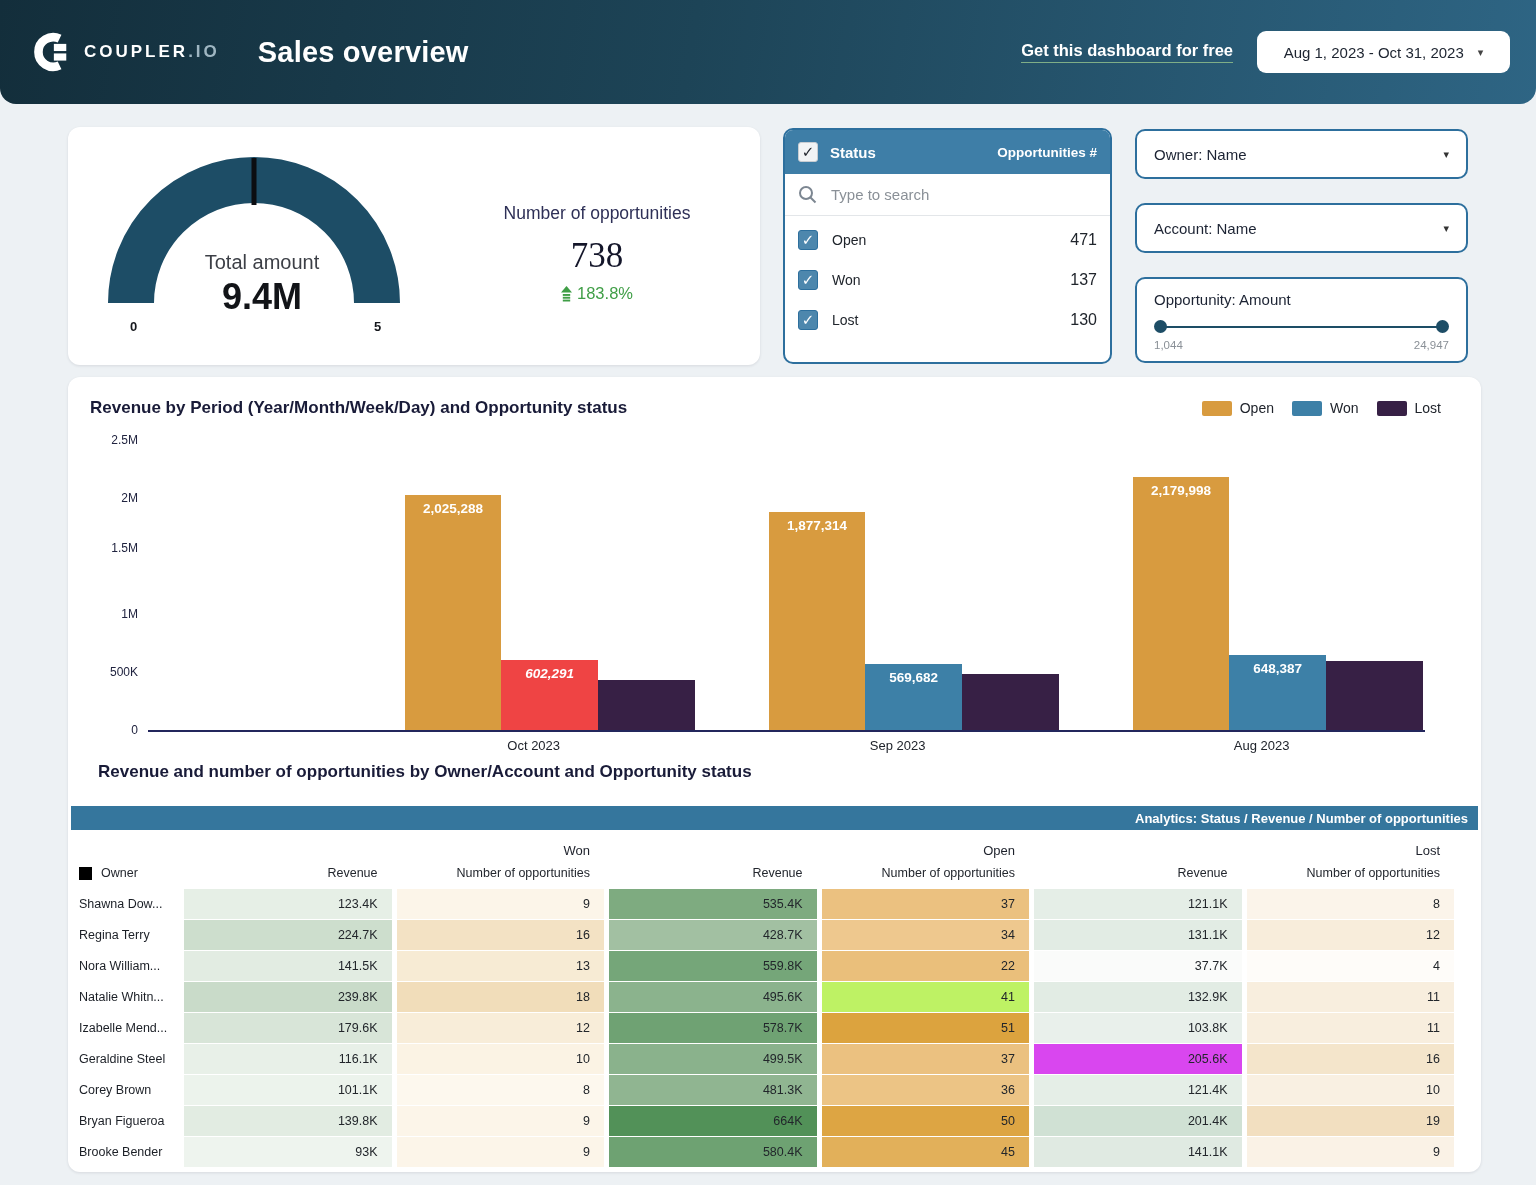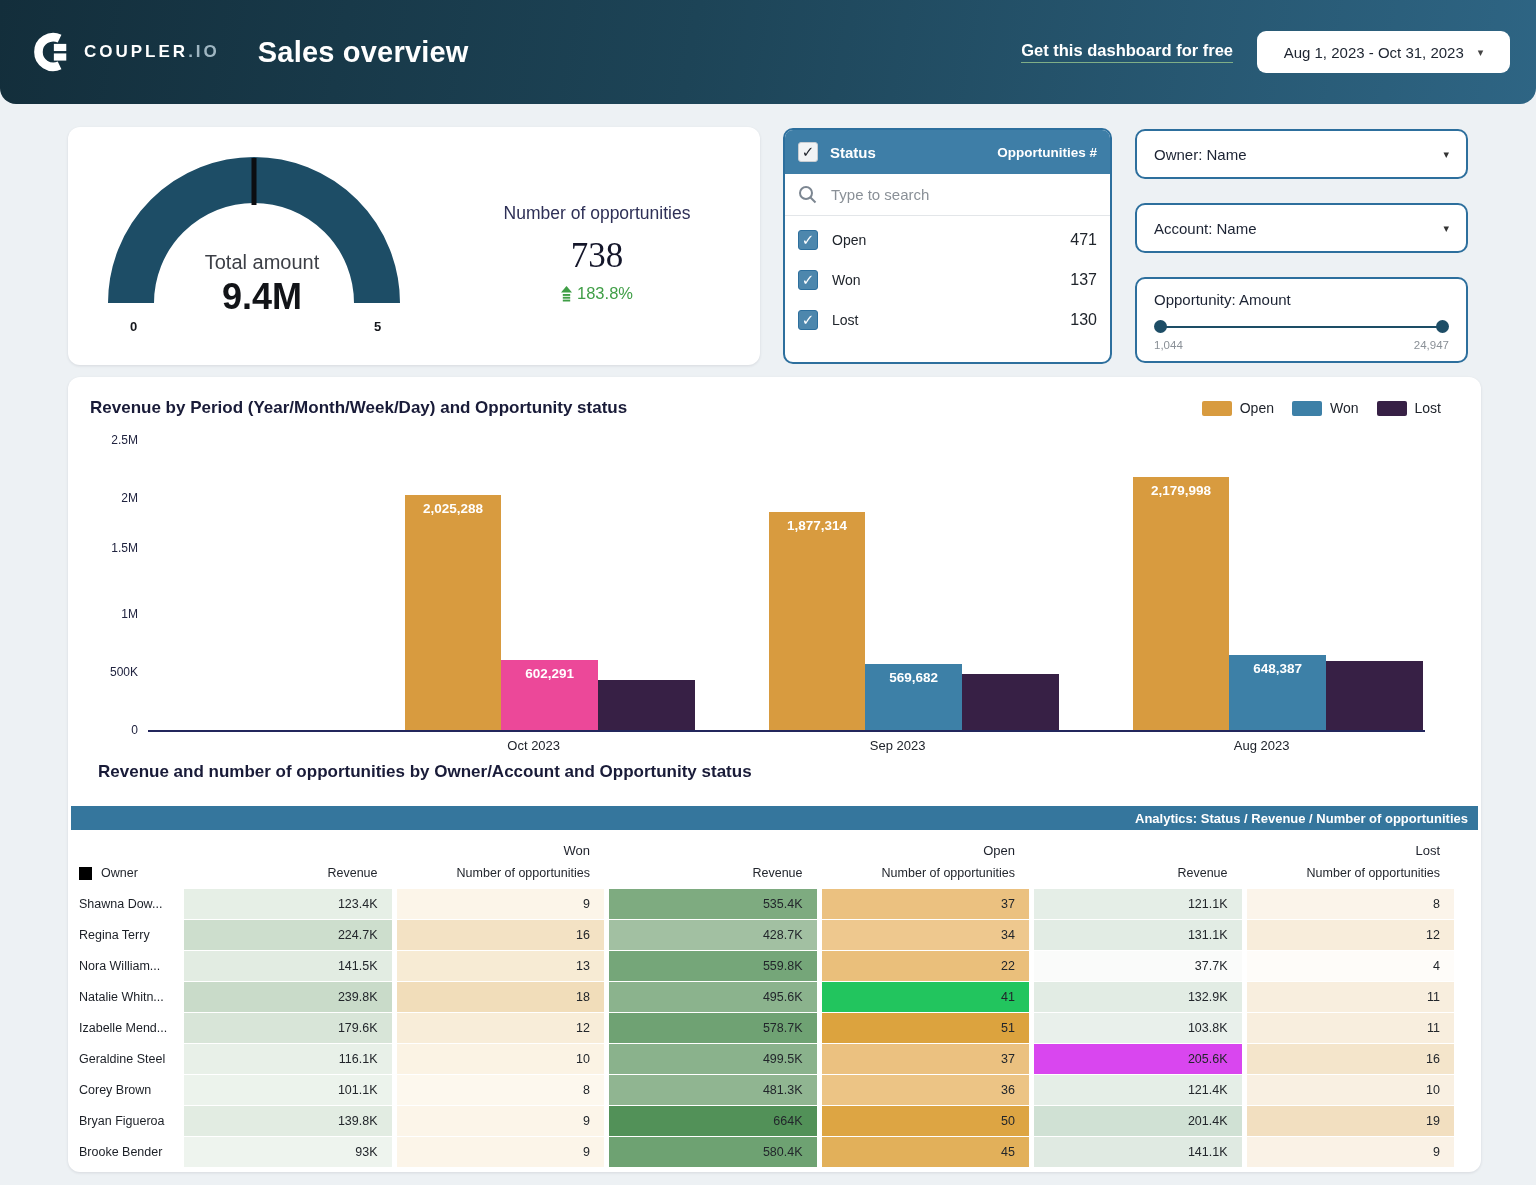--- a/index.html
+++ b/index.html
@@ -242,21 +242,21 @@
       <div class="y-tick-label" style="top: 283px;">0</div>
       <div class="y-tick-label" style="top: 225px;">500K</div>
       <div class="y-tick-label" style="top: 167px;">1M</div>
       <div class="y-tick-label" style="top: 101px;">1.5M</div>
       <div class="y-tick-label" style="top: 51px;">2M</div>
       <div class="y-tick-label" style="top: -7px;">2.5M</div>
       <div class="bar-group" style="left: 17.6%;">
         <div class="bar" style="height: 81.0115%; background: rgb(216, 155, 63);">
           <div class="bar-label">2,025,288</div>
         </div>
-        <div class="bar" style="height: 24.0916%; background: #ec4899;">
+        <div class="bar" style="height: 24.0916%; background: #ef4444; font-style: italic;">
           <div class="bar-label">602,291</div>
         </div>
         <div class="bar" style="height: 17.32%; background: rgb(55, 32, 69);"></div>
         <div class="x-label">Oct 2023</div>
       </div>
       <div class="bar-group" style="left: 46.1%;">
         <div class="bar" style="height: 75.0926%; background: rgb(216, 155, 63);">
           <div class="bar-label">1,877,314</div>
         </div>
         <div class="bar" style="height: 22.7873%; background: rgb(61, 128, 167);">
@@ -325,21 +325,21 @@
           <div class="cell" style="background: rgb(117, 166, 121);">559.8K</div>
           <div class="cell" style="background: rgb(234, 191, 123);">22</div>
           <div class="cell" style="background: rgb(250, 251, 250);">37.7K</div>
           <div class="cell" style="background: rgb(254, 252, 249);">4</div>
         </div>
         <div class="tbl-grid data-row">
           <div class="cell owner-cell">Natalie Whitn...</div>
           <div class="cell" style="background: rgb(201, 219, 201);">239.8K</div>
           <div class="cell" style="background: rgb(241, 221, 186);">18</div>
           <div class="cell" style="background: rgb(139, 179, 141);">495.6K</div>
-          <div class="cell" style="background: #22c55e;">41</div>
+          <div class="cell" style="background: #bef264;">41</div>
           <div class="cell" style="background: rgb(226, 236, 228);">132.9K</div>
           <div class="cell" style="background: rgb(248, 238, 222);">11</div>
         </div>
         <div class="tbl-grid data-row">
           <div class="cell owner-cell">Izabelle Mend...</div>
           <div class="cell" style="background: rgb(216, 229, 216);">179.6K</div>
           <div class="cell" style="background: rgb(248, 237, 217);">12</div>
           <div class="cell" style="background: rgb(111, 162, 115);">578.7K</div>
           <div class="cell" style="background: rgb(220, 163, 62);">51</div>
           <div class="cell" style="background: rgb(233, 240, 235);">103.8K</div>

